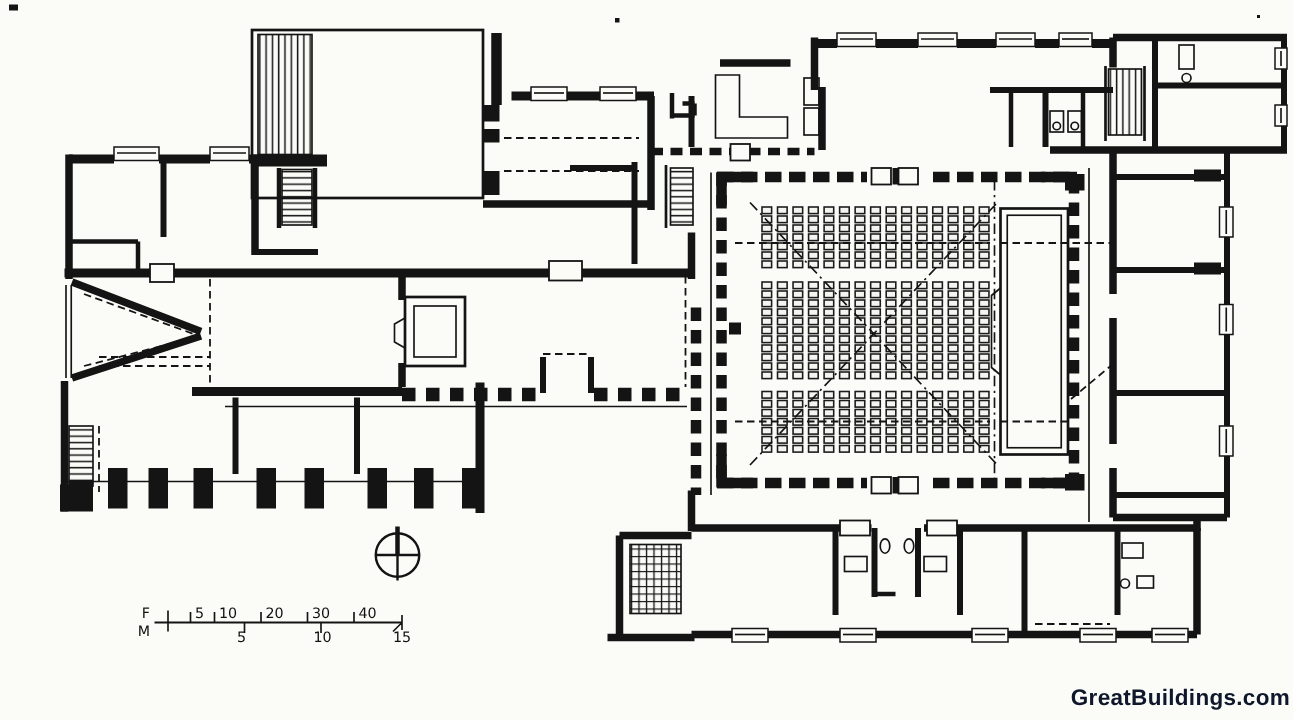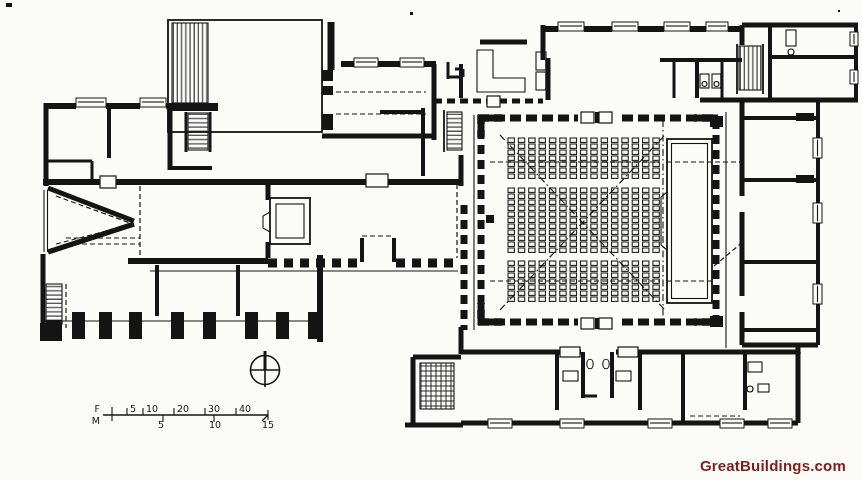--- a/index.html
+++ b/index.html
@@ -15,21 +15,21 @@
   .pier{stroke-width:9;stroke-dasharray:9 7;}
   .pierS{stroke-width:5;stroke-dasharray:8 5;}
   .dash1{stroke-width:1.2;stroke-dasharray:5 3;}
   .dashDot{stroke-width:1.1;stroke-dasharray:7 3 1.5 3;}
   .blk{fill:#141414;stroke:none;}
   .paper{fill:#fbfbf8;stroke:none;}
   .win{fill:#fbfbf8;stroke:#141414;stroke-width:1;}
   .door{fill:#fbfbf8;stroke:#141414;stroke-width:1.2;}
   .seat{fill:#f4f4f0;stroke:#1b1b1b;stroke-width:1.05;}
   .sctext{font-size:9.5px;fill:#111;font-family:"DejaVu Sans",sans-serif;}
-  .watermark{position:absolute;right:16px;bottom:6px;color:#7f1d1d;
+  .watermark{position:absolute;right:2px;bottom:6px;color:#0f172a;
              font:bold 15px "Liberation Sans",sans-serif;letter-spacing:.2px;}
 </style>
 </head>
 <body>
 
 <div class="stage">
 <svg width="862" height="480" viewBox="0 0 862 480">
   <defs>
     <pattern id="hatchV" width="4.2" height="6" patternUnits="userSpaceOnUse">
       <path d="M1,0 V6" stroke="#141414" stroke-width="1"></path>

